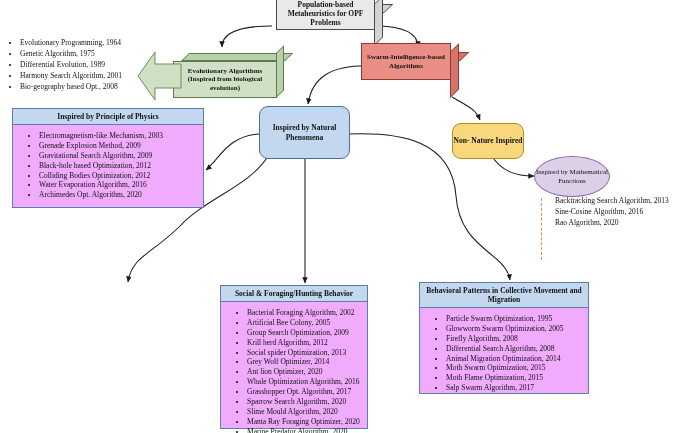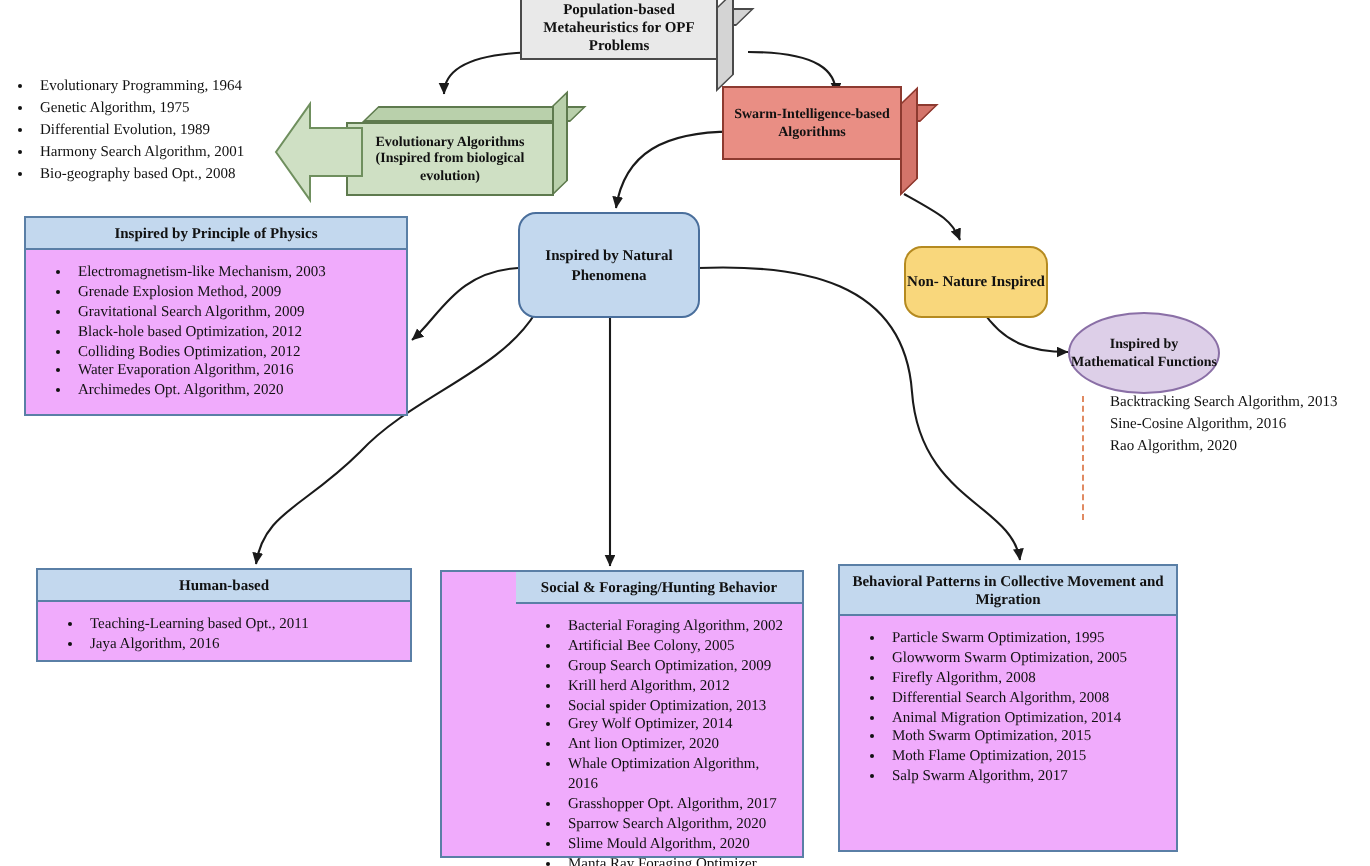--- a/index.html
+++ b/index.html
@@ -66,21 +66,20 @@
   }
   .round.blue { background:#c3d8ee; border:1px solid #4a6f9c; }
   .round.amber { background:#f9d77c; border:1px solid #b58a20; }
 
   .oval {
     position:absolute;
     display:flex; align-items:center; justify-content:center;
     text-align:center; line-height:1.2;
     background:#ddcfe8; border:1px solid #8a6fa6;
     border-radius:50%;
-    font-weight:bold;
   }
 
   
   .plainlist { position:absolute; }
   .plainlist ul { margin:0; padding:0 0 0 14px; list-style:disc; }
   .plainlist li { line-height:1.45; }
 
   
   .mathlist { position:absolute; }
   .mathlist .rule {
@@ -119,21 +118,21 @@
       <path d="M268,156 C250,186 206,198 180,226 C152,254 132,256 128,282" marker-end="url(#ah)"></path>
 
       <path d="M305,158 L305,283" marker-end="url(#ah)"></path>
 
       <path d="M349,134 C400,132 452,140 456,196 C460,250 506,252 510,280" marker-end="url(#ah)"></path>
 
       <path d="M491,155 C502,172 516,176 534,176" marker-end="url(#ah)"></path>
     </g>
   </svg>
 
-  <div class="block3d grey" style="left:260px; top:4px; width:116px; height:26px;">
+  <div class="block3d grey" style="left:276px; top:4px; width:116px; height:26px;">
     <div class="top" style="left:9px; top:0; width:99px; height:9px;
                 transform:skewX(-46deg); transform-origin:left bottom;"></div>
     <div class="side" style="left:98px; top:0px; width:9px; height:42px;
                 transform:skewY(-44deg); transform-origin:left top;"></div>
     <div class="face fs75" style="width:99px; height:33px;">Population-based Metaheuristics for OPF Problems</div>
   </div>
 
   <div class="block3d green" style="left:173px; top:53px; width:122px; height:45px;">
     <div class="top" style="left:8px; top:0; width:104px; height:8px;
                 transform:skewX(-46deg); transform-origin:left bottom;"></div>
@@ -185,48 +184,41 @@
 
   <div class="mathlist fs75" style="left:541px; top:196px; width:144px;">
     <div class="rule"></div>
     <div class="rows">
       <div>Backtracking Search Algorithm, 2013</div>
       <div>Sine-Cosine Algorithm, 2016</div>
       <div>Rao Algorithm, 2020</div>
     </div>
   </div>
 
-  <div class="panel" style="left:18px; top:284px; width:188px; height:47px;">
-    <div class="hdr fs75">Human-based</div>
-    <ul class="fs75">
-      <li>Teaching-Learning based Opt., 2011</li>
-      <li>Jaya Algorithm, 2016</li>
-    </ul>
-  </div>
-
-  <div class="panel" style="left:220px; top:285px; width:182px; height:144px;padding-left:37px;">
+
+  <div class="panel" style="left:220px; top:285px; width:148px; height:144px;">
     <div class="hdr fs75">Social &amp; Foraging/Hunting Behavior</div>
     <ul class="fs75">
       <li>Bacterial Foraging Algorithm, 2002</li>
       <li>Artificial Bee Colony, 2005</li>
       <li>Group Search Optimization, 2009</li>
       <li>Krill herd Algorithm, 2012</li>
       <li>Social spider Optimization, 2013</li>
       <li>Grey Wolf Optimizer, 2014</li>
       <li>Ant lion Optimizer, 2020</li>
       <li>Whale Optimization Algorithm, 2016</li>
       <li>Grasshopper Opt. Algorithm, 2017</li>
       <li>Sparrow Search Algorithm, 2020</li>
       <li>Slime Mould Algorithm, 2020</li>
       <li>Manta Ray Foraging Optimizer, 2020</li>
       <li>Marine Predator Algorithm, 2020</li>
     </ul>
   </div>
 
-  <div class="panel" style="left:419px; top:282px; width:170px; height:144px;">
+  <div class="panel" style="left:419px; top:282px; width:170px; height:112px;">
     <div class="hdr fs75">Behavioral Patterns in Collective Movement and Migration</div>
     <ul class="fs75">
       <li>Particle Swarm Optimization, 1995</li>
       <li>Glowworm Swarm Optimization, 2005</li>
       <li>Firefly Algorithm, 2008</li>
       <li>Differential Search Algorithm, 2008</li>
       <li>Animal Migration Optimization, 2014</li>
       <li>Moth Swarm Optimization, 2015</li>
       <li>Moth Flame Optimization, 2015</li>
       <li>Salp Swarm Algorithm, 2017</li>

